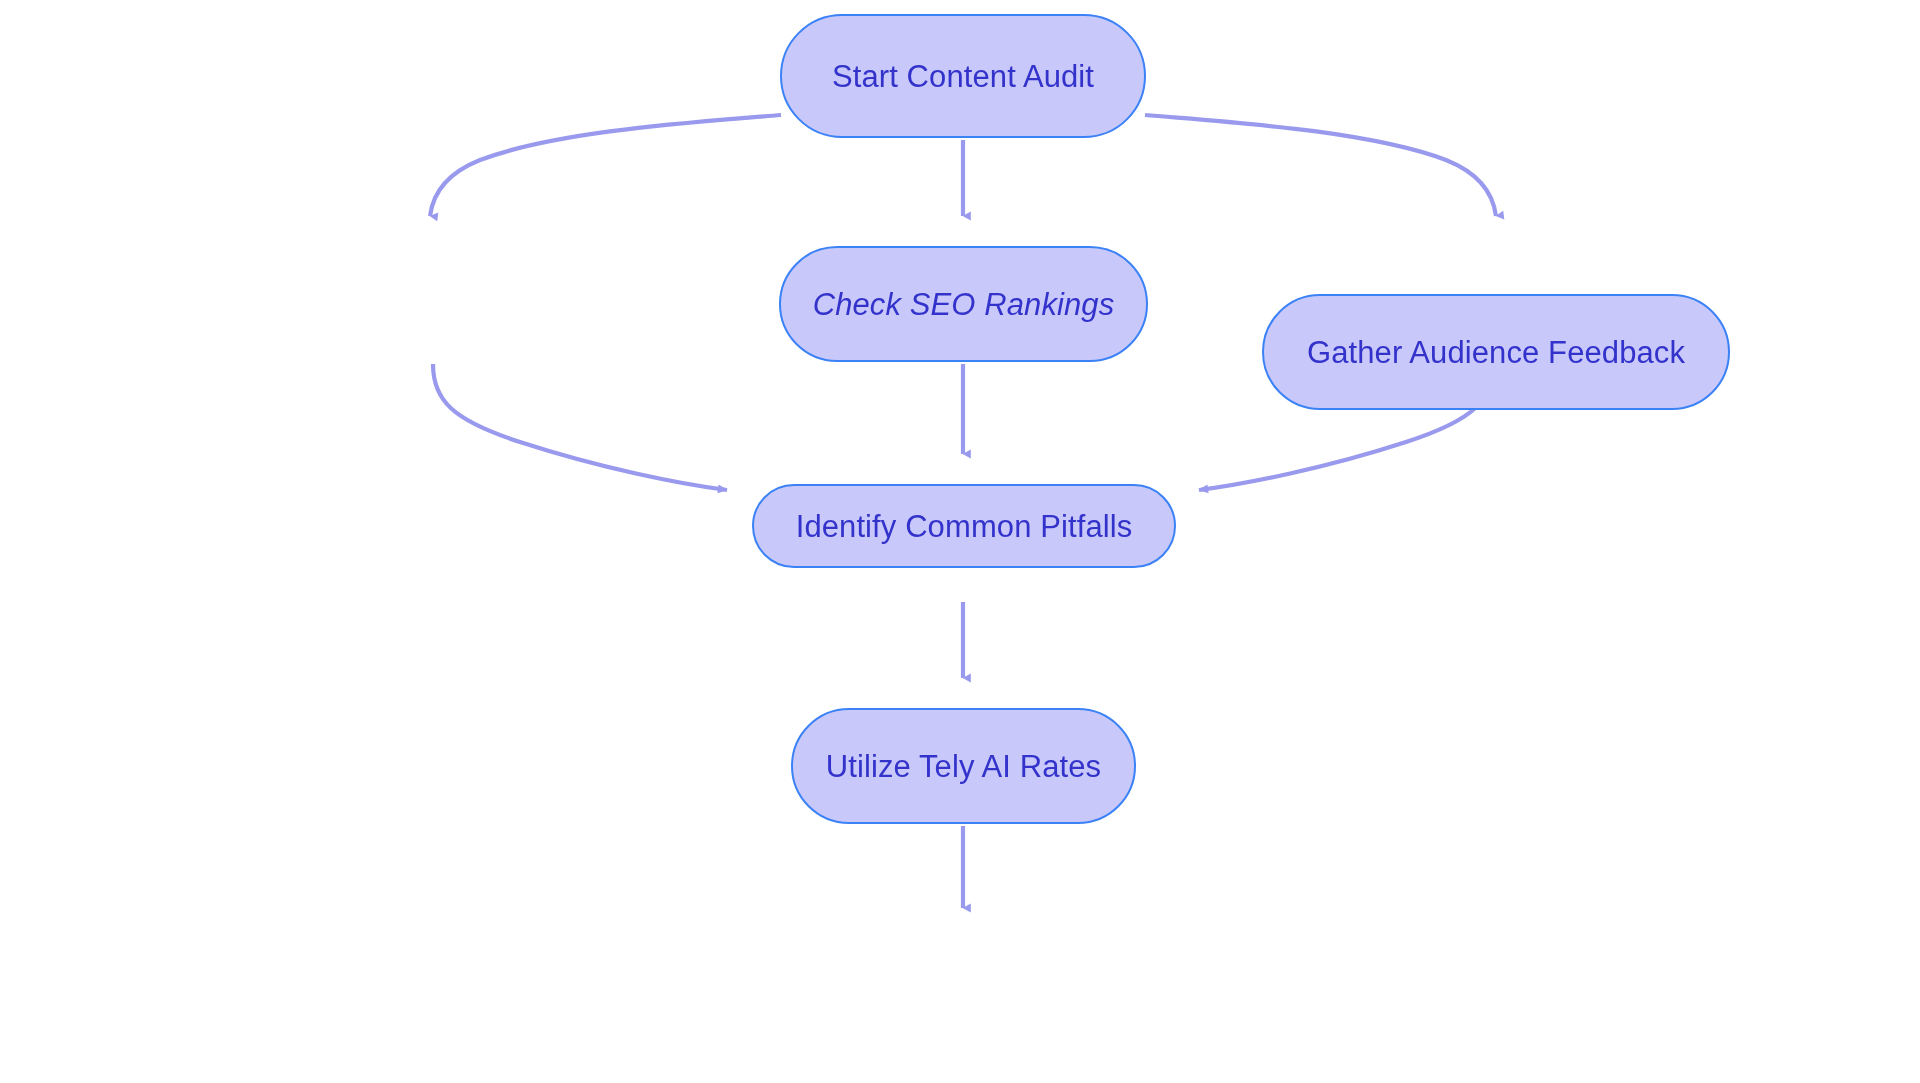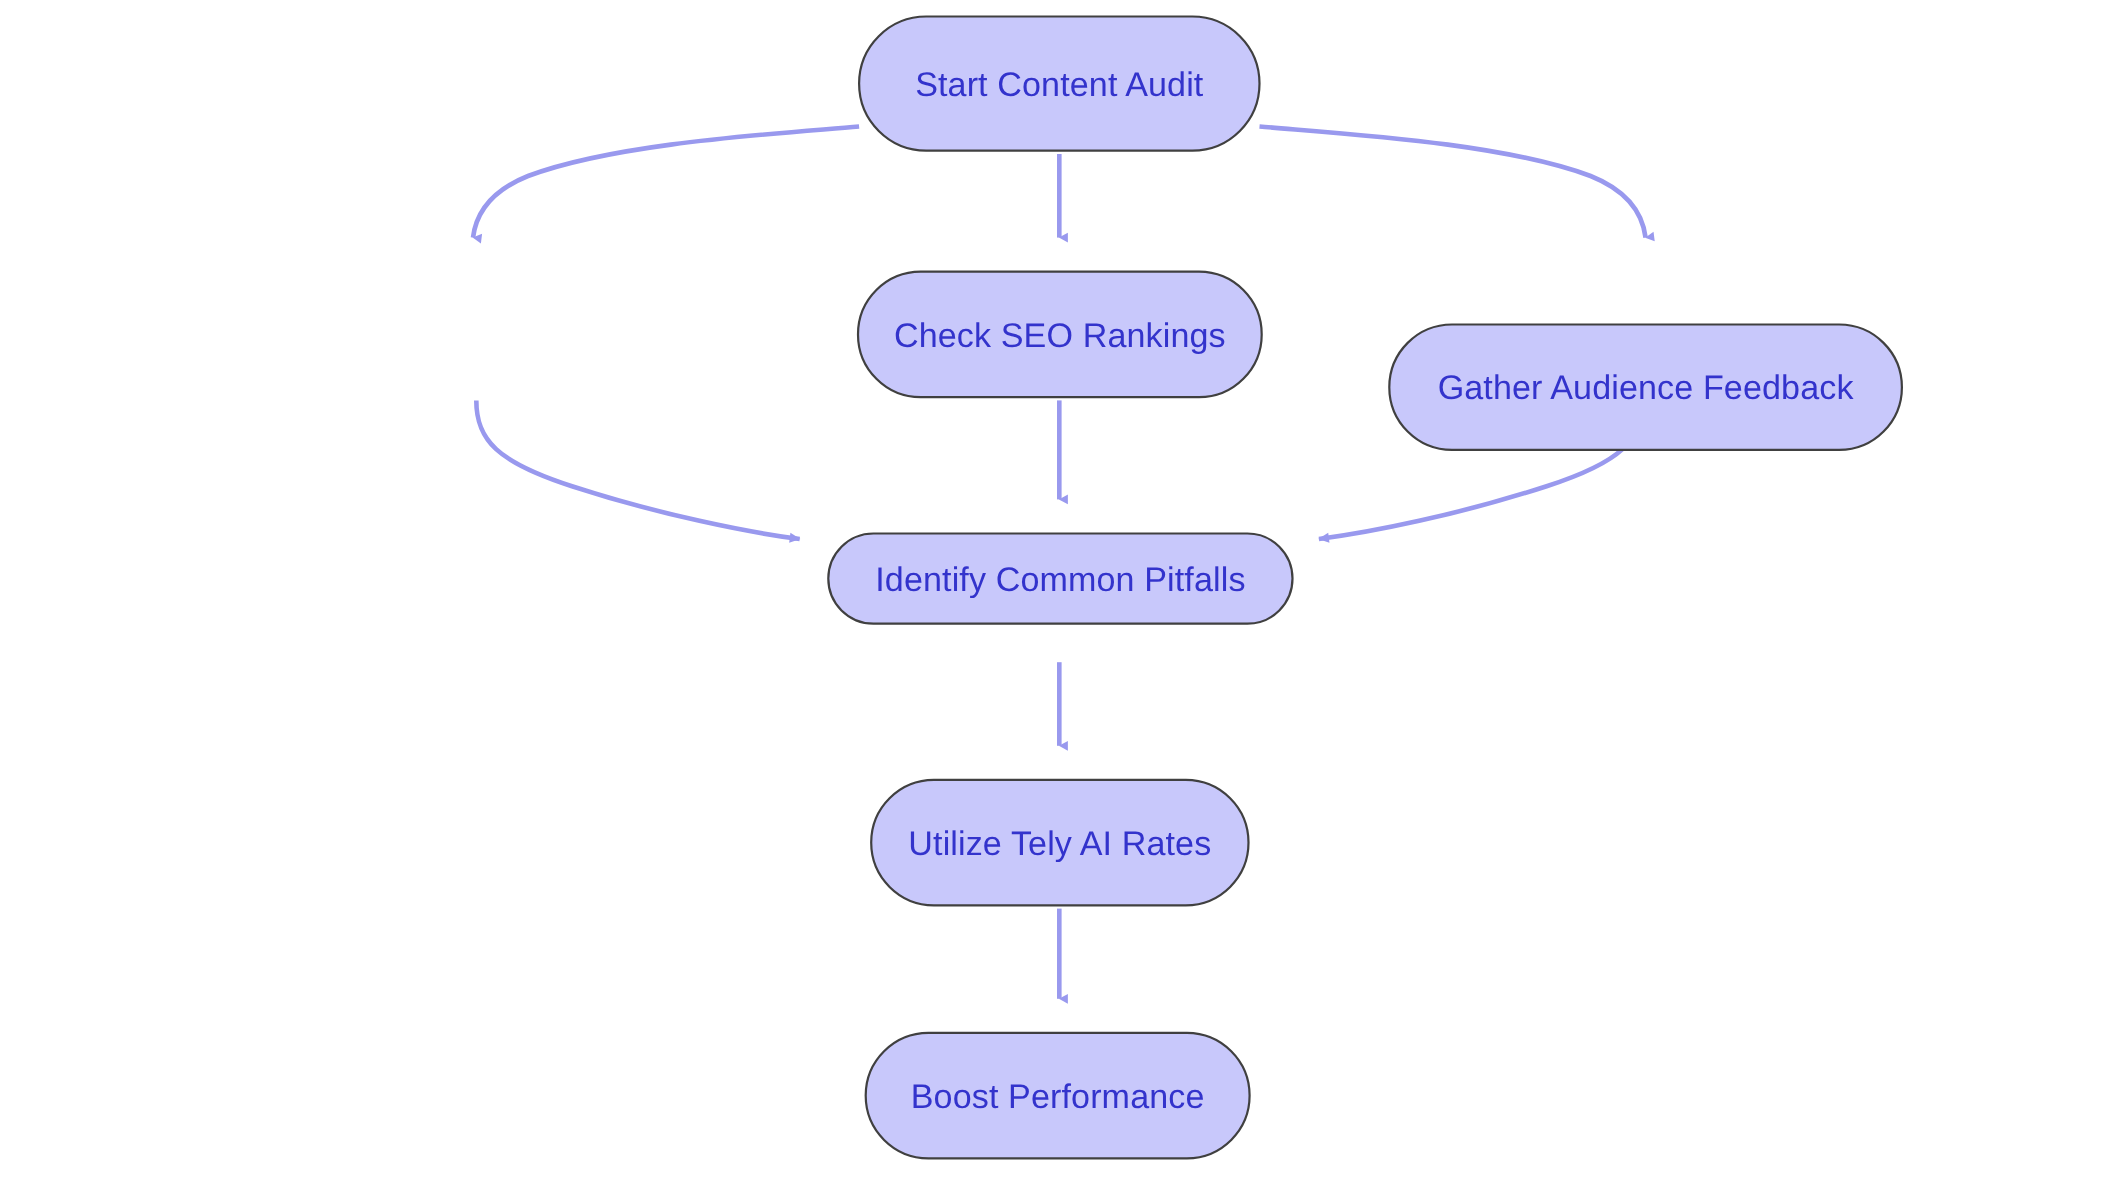--- a/index.html
+++ b/index.html
@@ -24,21 +24,21 @@
     top: 0;
     left: 0;
     width: 1920px;
     height: 1083px;
     pointer-events: none;
   }
   .node {
     position: absolute;
     box-sizing: border-box;
     background: #c8c8fb;
-    border: 2px solid #404040;
+    border: 2px solid #3b82f6;
     border-radius: 999px;
     display: flex;
     align-items: center;
     justify-content: center;
     color: #3333cc;
     font-family: "Liberation Sans", sans-serif;
     font-size: 31px;
     font-weight: 400;
     letter-spacing: 0.1px;
     white-space: nowrap;
@@ -82,33 +82,30 @@
 
       <path d="M 963,826 L 963,908" marker-end="url(#arrow-down)"></path>
     </g>
   </svg>
 
   <div class="node" style="left:780px; top:14px; width:366px; height:124px;">
     <span class="node-label">Start Content Audit</span>
   </div>
 
 
-  <div class="node" style="left:779px; top:246px; width:369px; height:116px;">
+  <div class="node" style="left:779px; top:246px; width:369px; height:116px;font-style:italic;">
     <span class="node-label">Check SEO Rankings</span>
   </div>
 
   <div class="node" style="left:1262px; top:246px; width:468px; height:116px;margin-top:48px;">
     <span class="node-label">Gather Audience Feedback</span>
   </div>
 
   <div class="node" style="left:752px; top:484px; width:424px; height:84px;">
     <span class="node-label">Identify Common Pitfalls</span>
   </div>
 
   <div class="node" style="left:791px; top:708px; width:345px; height:116px;">
     <span class="node-label">Utilize Tely AI Rates</span>
   </div>
 
-  <div class="node" style="left:786px; top:938px; width:351px; height:116px;">
-    <span class="node-label">Boost Performance</span>
-  </div>
 
 </div>
 
 </body></html>

